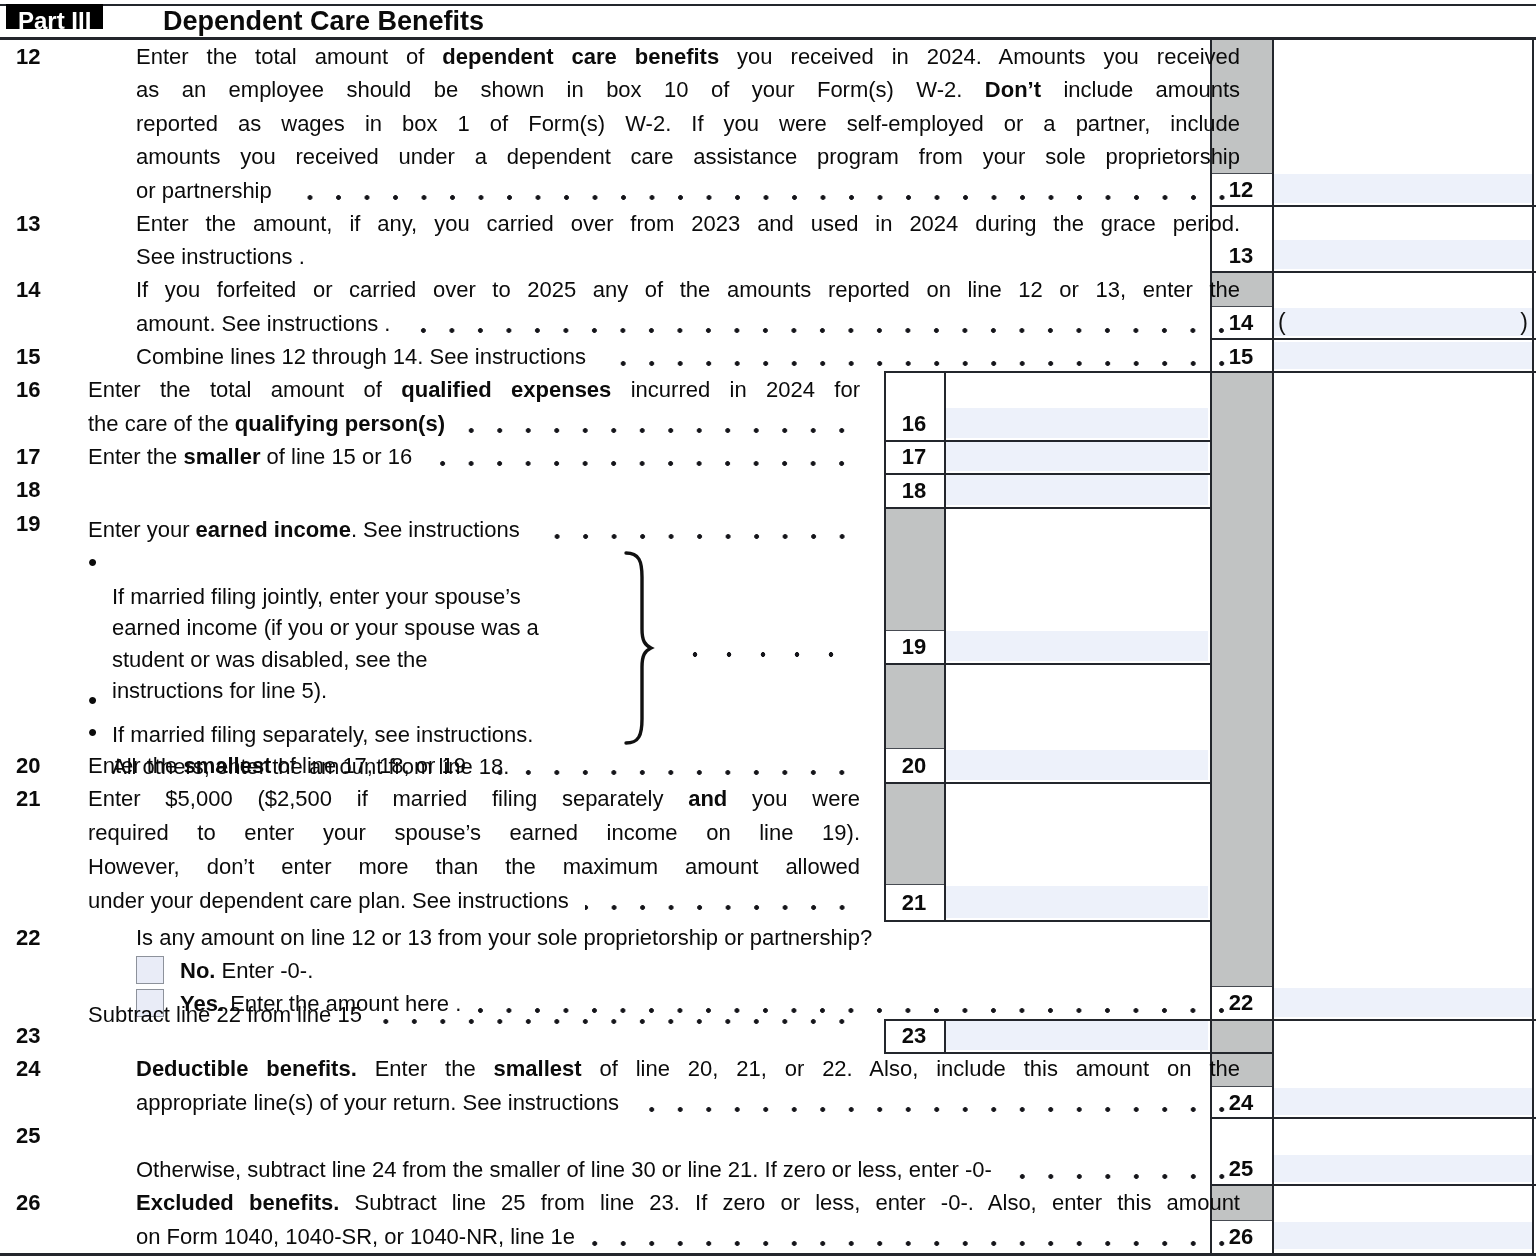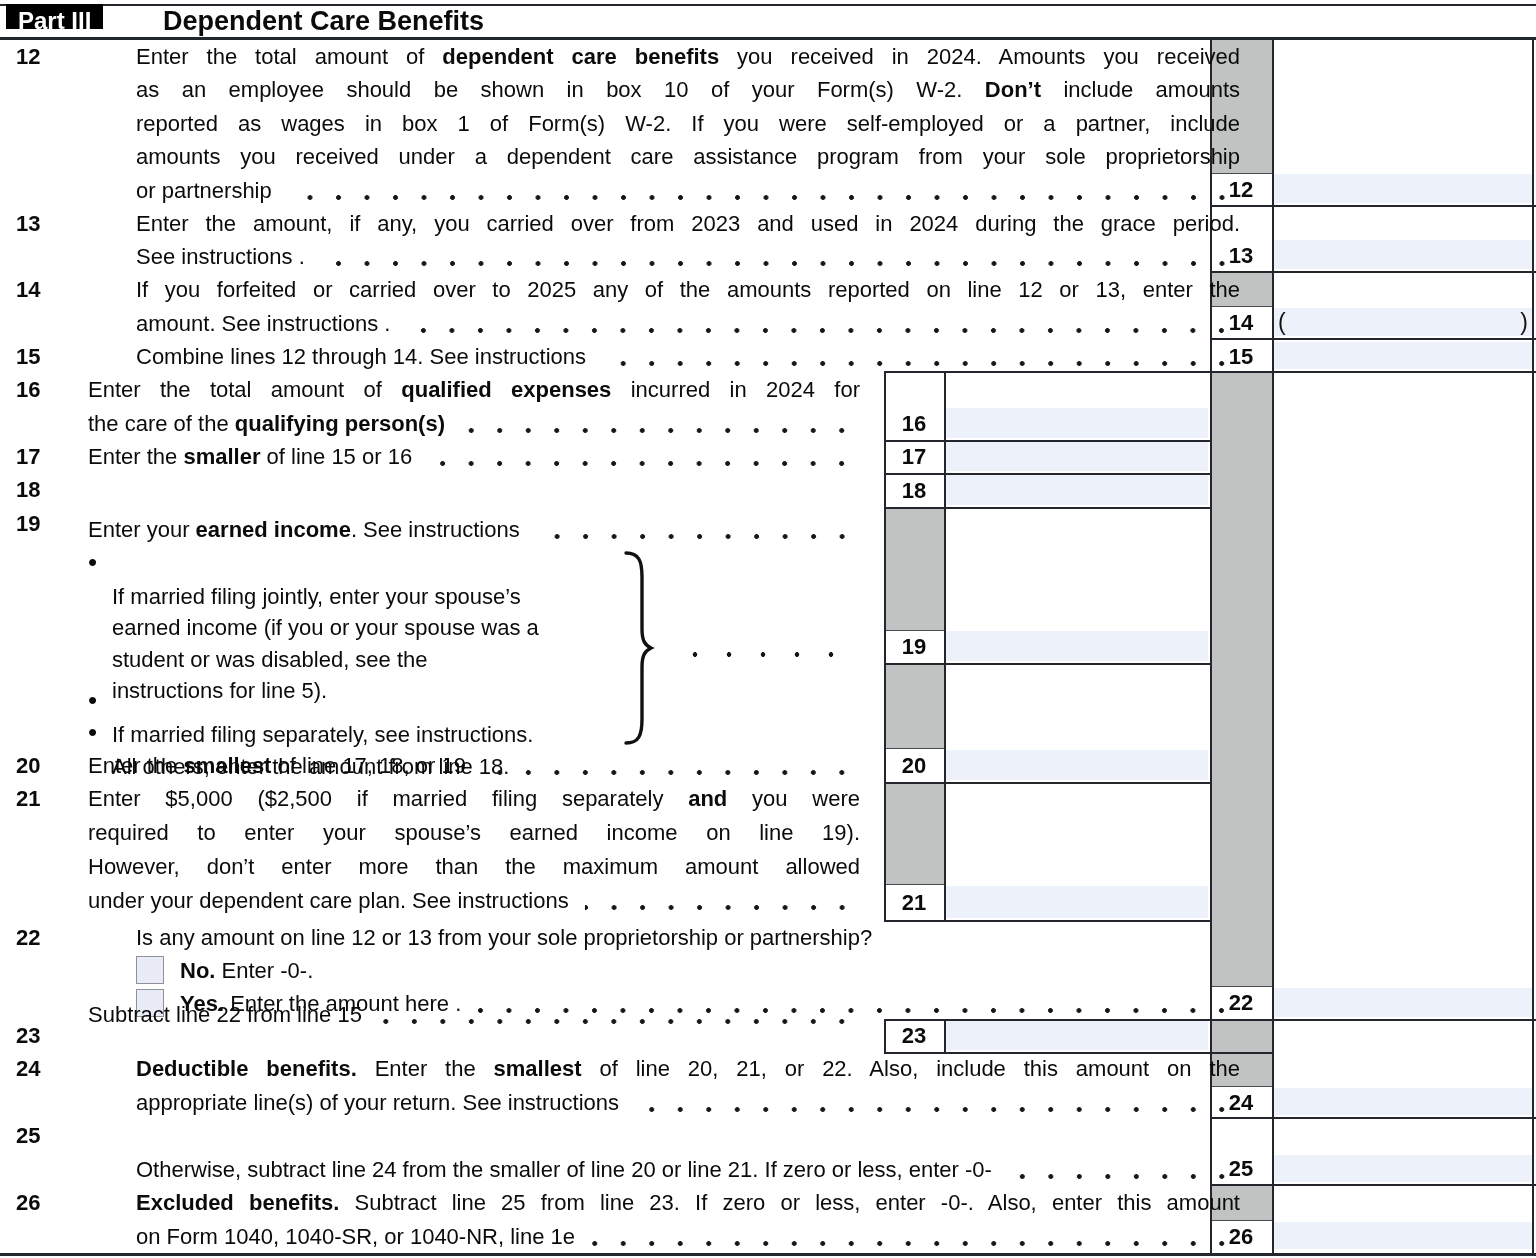--- a/index.html
+++ b/index.html
@@ -78,21 +78,21 @@
   <div class="trow w-full stretch" style="top:40px;"><span>Enter the total amount of </span><span class="b">dependent care benefits</span><span> you received in 2024. Amounts you received</span></div>
   <div class="trow w-full stretch" style="top:73px;"><span>as an employee should be shown in box 10 of your Form(s) W-2. </span><span class="b">Don’t</span><span> include amounts</span></div>
   <div class="trow w-full stretch" style="top:107px;"><span>reported as wages in box 1 of Form(s) W-2. If you were self-employed or a partner, include</span></div>
   <div class="trow w-full stretch" style="top:140px;"><span>amounts you received under a dependent care assistance program from your sole proprietorship</span></div>
   <div class="trow w-full flexr" style="top:174px;">
     <span><span>or partnership</span></span>
     <span class="leader"></span>
   </div>
 
   <div class="trow w-full stretch" style="top:207px;"><span>Enter the amount, if any, you carried over from 2023 and used in 2024 during the grace period.</span></div>
-  <div class="trow w-full flexr" style="top:240px;">
+  <div class="trow w-full flexr" style="top:240px;flex-direction:column;">
     <span><span>See instructions .</span></span>
     <span class="leader"></span>
   </div>
 
   <div class="trow w-full stretch" style="top:273px;"><span>If you forfeited or carried over to 2025 any of the amounts reported on line 12 or 13, enter the</span></div>
   <div class="trow w-full flexr" style="top:307px;">
     <span><span>amount. See instructions .</span></span>
     <span class="leader"></span>
   </div>
 
@@ -163,21 +163,21 @@
     <span class="leader"></span>
   </div>
 
   <div class="trow w-full stretch" style="top:1052px;"><span class="b">Deductible benefits.</span><span> Enter the </span><span class="b">smallest</span><span> of line 20, 21, or 22. Also, include this amount on the</span></div>
   <div class="trow w-full flexr" style="top:1086px;">
     <span><span>appropriate line(s) of your return. See instructions</span></span>
     <span class="leader"></span>
   </div>
 
   <div class="trow w-full flexr" style="top:1153px;">
-    <span><span>Otherwise, subtract line 24 from the smaller of line 20 or line 21. If zero or less, enter -0-</span></span>
+    <span><span>Otherwise, subtract line 24 from the smaller of line 30 or line 21. If zero or less, enter -0-</span></span>
     <span class="leader"></span>
   </div>
 
   <div class="trow w-full stretch" style="top:1186px;"><span class="b">Excluded benefits.</span><span> Subtract line 25 from line 23. If zero or less, enter -0-. Also, enter this amount</span></div>
   <div class="trow w-full flexr" style="top:1220px;">
     <span><span>on Form 1040, 1040-SR, or 1040-NR, line 1e</span></span>
     <span class="leader"></span>
   </div>
 
   <div class="gray grayb" style="left:884px;top:507px;width:60px;height:123px;"></div>

